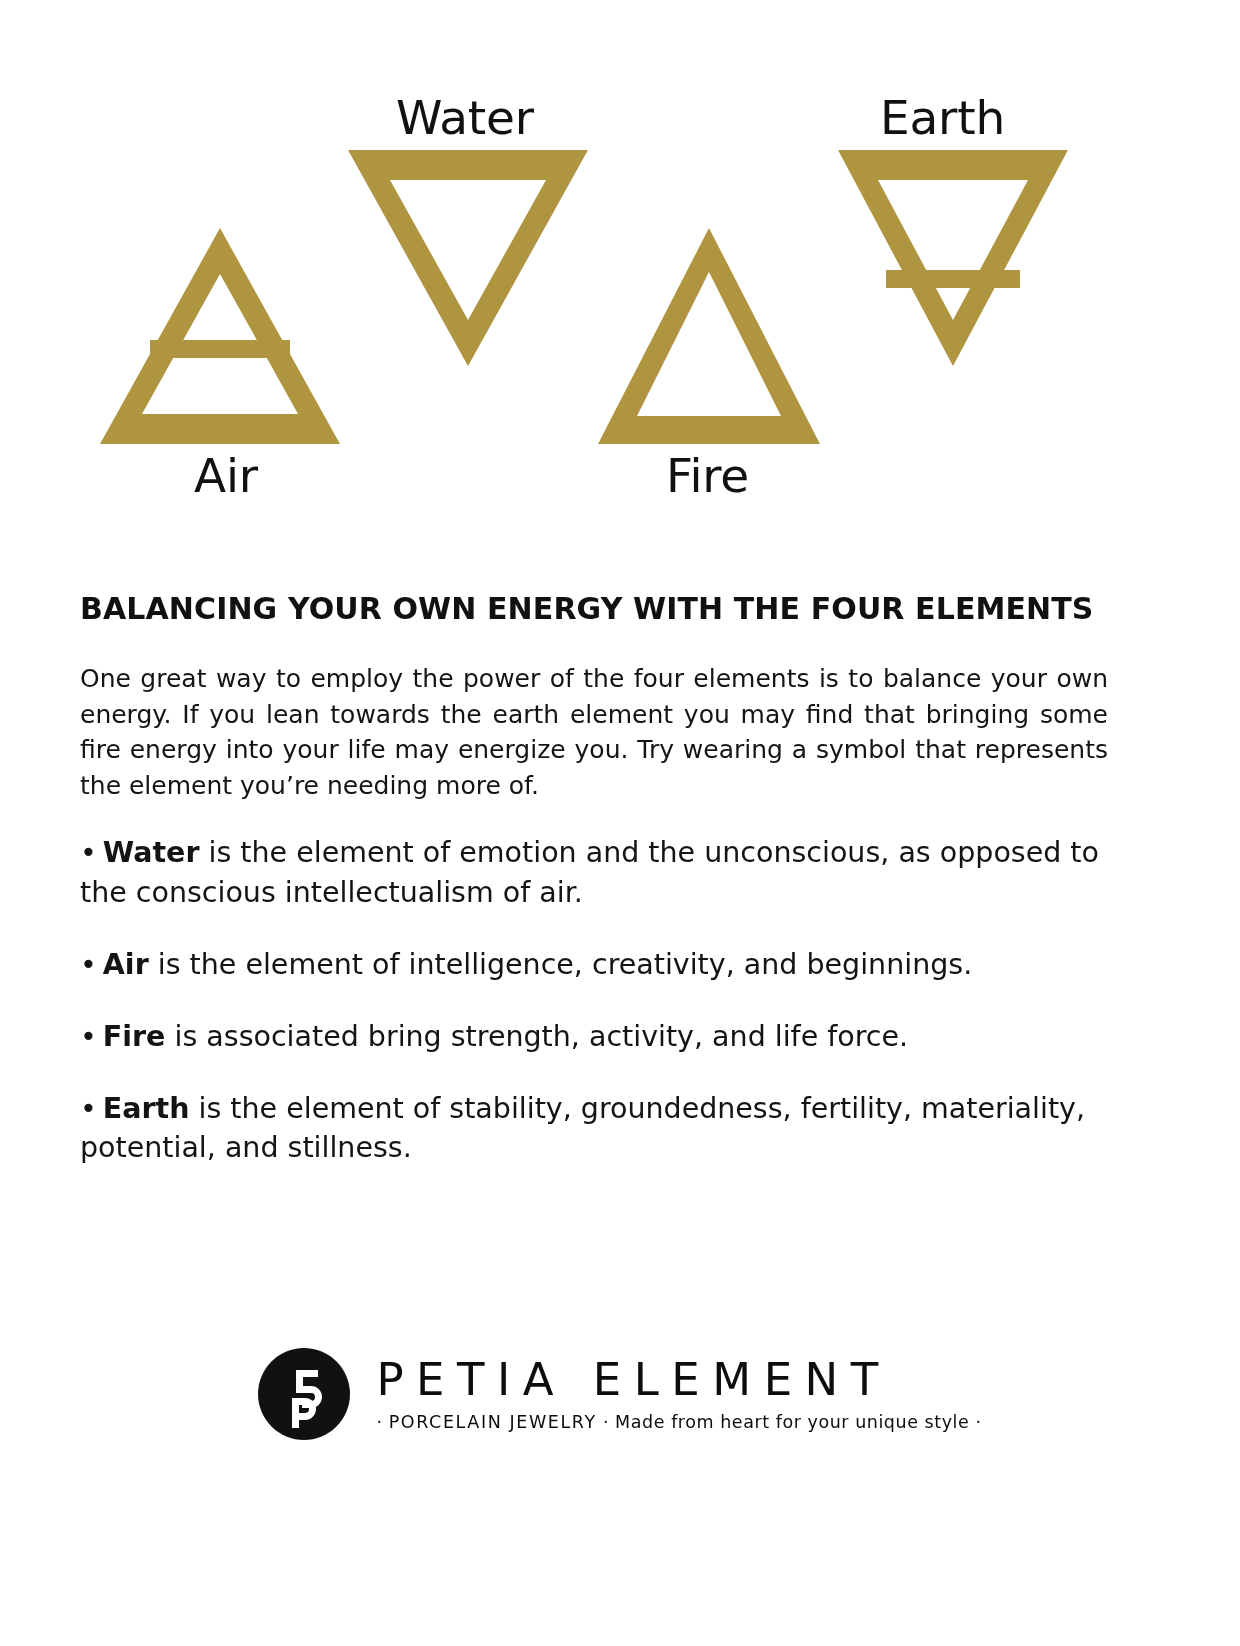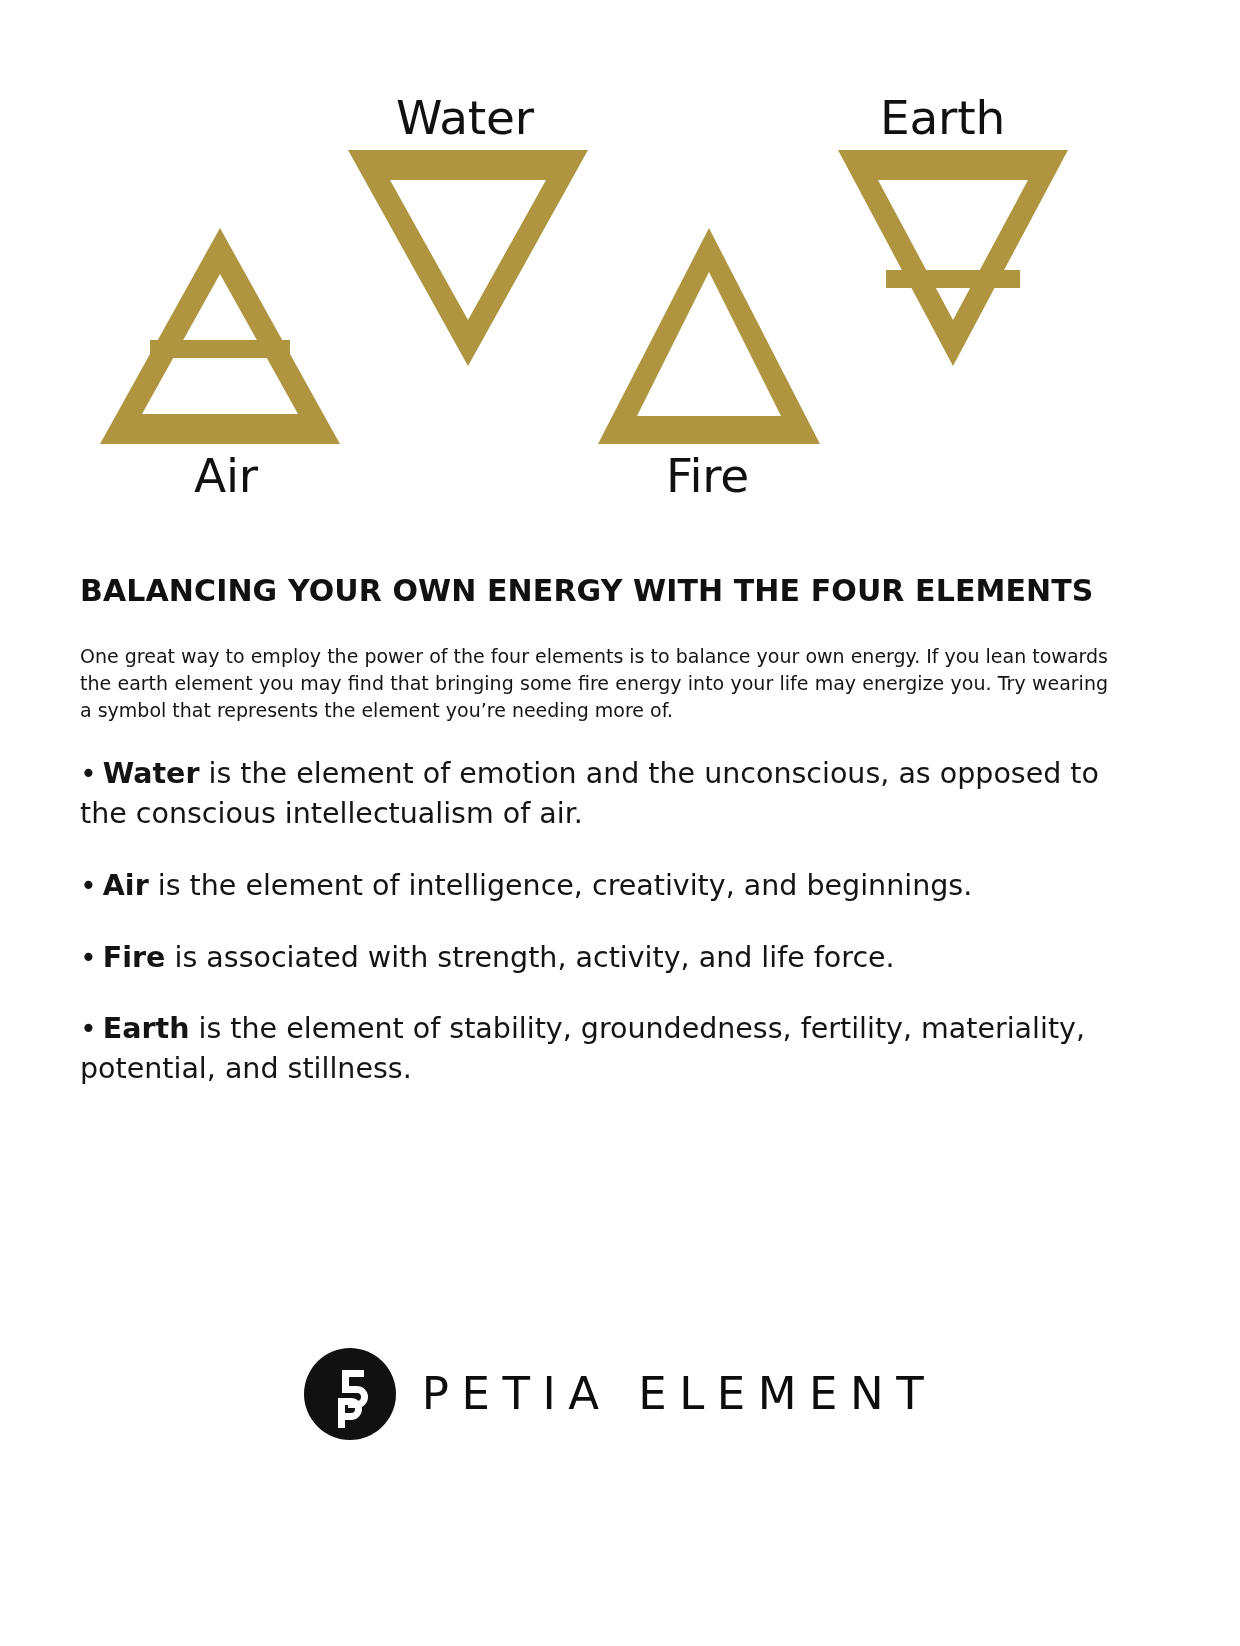--- a/index.html
+++ b/index.html
@@ -47,35 +47,35 @@
 
   #label-water { left: 396px;  top: 90px;  }
   #label-earth { left: 880px;  top: 90px;  }
   #label-air   { left: 194px;  top: 448px; }
   #label-fire  { left: 666px;  top: 448px; }
 
   
   .content {
     position: absolute;
     left: 80px;
-    top: 573px;
+    top: 591px;
     width: 1028px;
   }
   h1.heading {
     font-family: "DejaVu Sans", sans-serif;
     font-size: 30px;
     font-weight: 700;
     letter-spacing: 0.1px;
     margin: 0 0 34px 0;
     color: #111111;
     line-height: 1.2;
   }
   p.para {
     font-family: "DejaVu Sans", sans-serif;
-    font-size: 19px;
+    font-size: 25px;
     line-height: 1.42;
     margin: 0 0 30px 0;
     color: #141414;
     text-align: justify;
     text-justify: inter-word;
   }
   ul.bullets {
     list-style: none;
     margin: 0;
     padding: 0;
@@ -194,21 +194,21 @@
   <p class="para">One great way to employ the power of the four elements is to balance your own energy. If you lean towards the earth element you may find that bringing some fire energy into your life may energize you. Try wearing a symbol that represents the element you’re needing more of.</p>
 
   <ul class="bullets">
     <li>
       <span class="bullet-dot">•</span><span class="bullet-term">Water</span><span> is the element of emotion and the unconscious, as opposed to the conscious intellectualism of air.</span>
     </li>
     <li>
       <span class="bullet-dot">•</span><span class="bullet-term">Air</span><span> is the element of intelligence, creativity, and beginnings.</span>
     </li>
     <li>
-      <span class="bullet-dot">•</span><span class="bullet-term">Fire</span><span> is associated with strength, activity, and life force.</span>
+      <span class="bullet-dot">•</span><span class="bullet-term">Fire</span><span> is associated bring strength, activity, and life force.</span>
     </li>
     <li>
       <span class="bullet-dot">•</span><span class="bullet-term">Earth</span><span> is the element of stability, groundedness, fertility, materiality, potential, and stillness.</span>
     </li>
   </ul>
 
 </div>
 
 <div class="logo-block">
   <div class="logo-inner">
@@ -217,15 +217,16 @@
         <circle cx="46" cy="46" r="46" fill="#111111"></circle>
 
         <path d="M38 22 h22 v7 h-15 v9 h8 a11 11 0 0 1 0 22 h-9 v-7 h9 a4 4 0 0 0 0 -8 h-15 z" fill="#ffffff"></path>
 
         <path d="M34 50 h13 a11 11 0 0 1 0 22 h-6 v8 h-7 z
                  M41 57 v8 h6 a4 4 0 0 0 0 -8 z" fill="#ffffff" fill-rule="evenodd"></path>
       </svg>
     </div>
     <div class="logo-text-col">
       <div class="wordmark">PETIA ELEMENT</div>
+      <div class="tagline"><span>· </span><span class="tag-caps">PORCELAIN JEWELRY</span><span> · Made from heart for your unique style ·</span></div>
     </div>
   </div>
 </div>
 
 </body></html>

